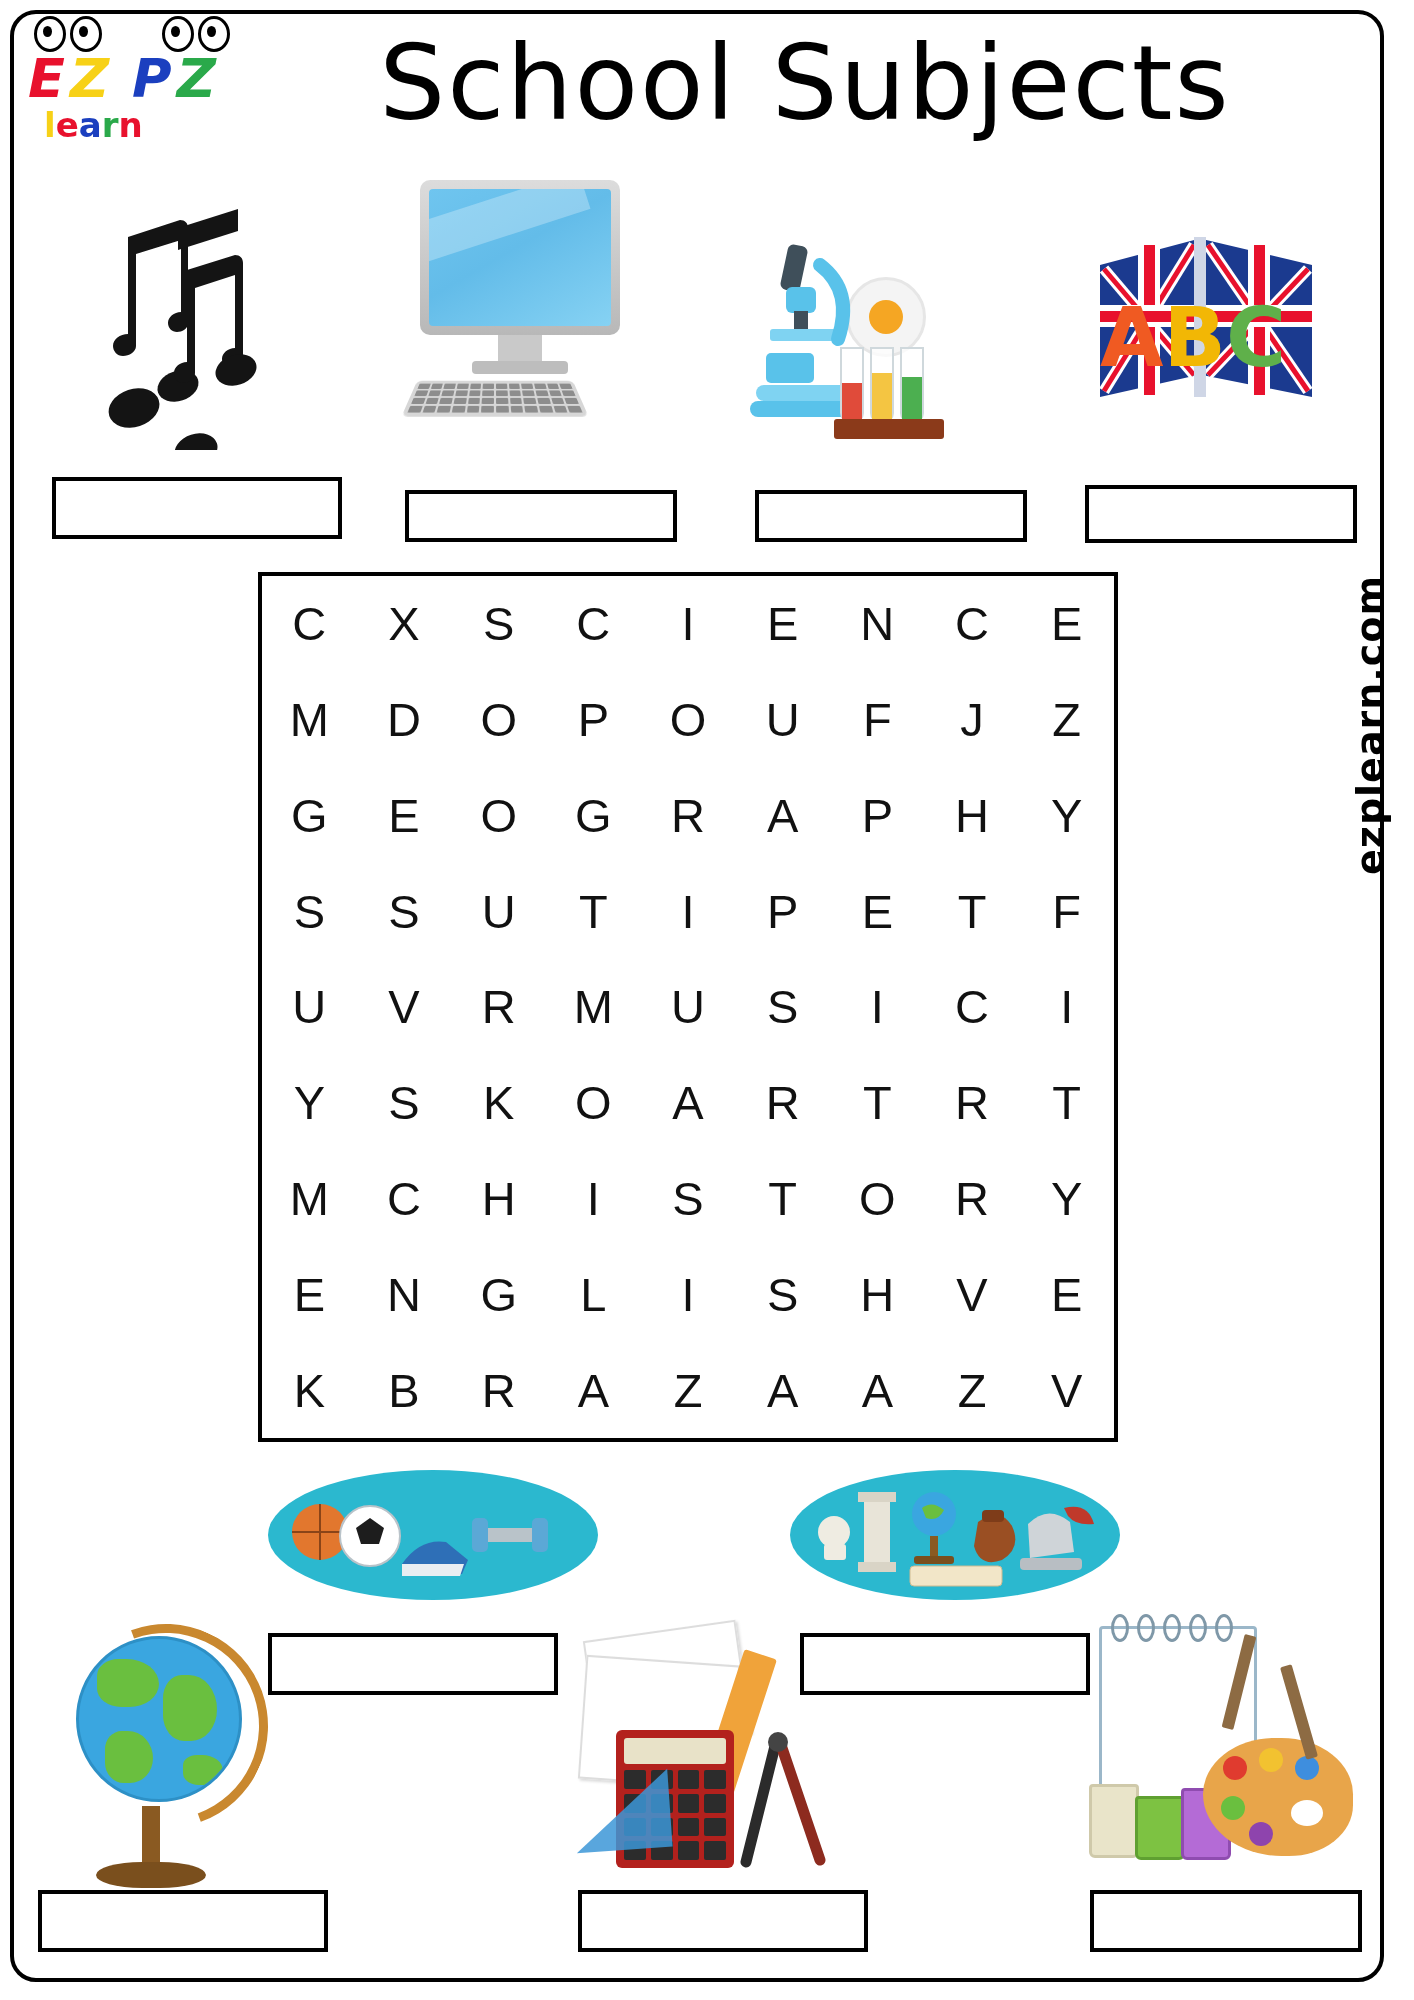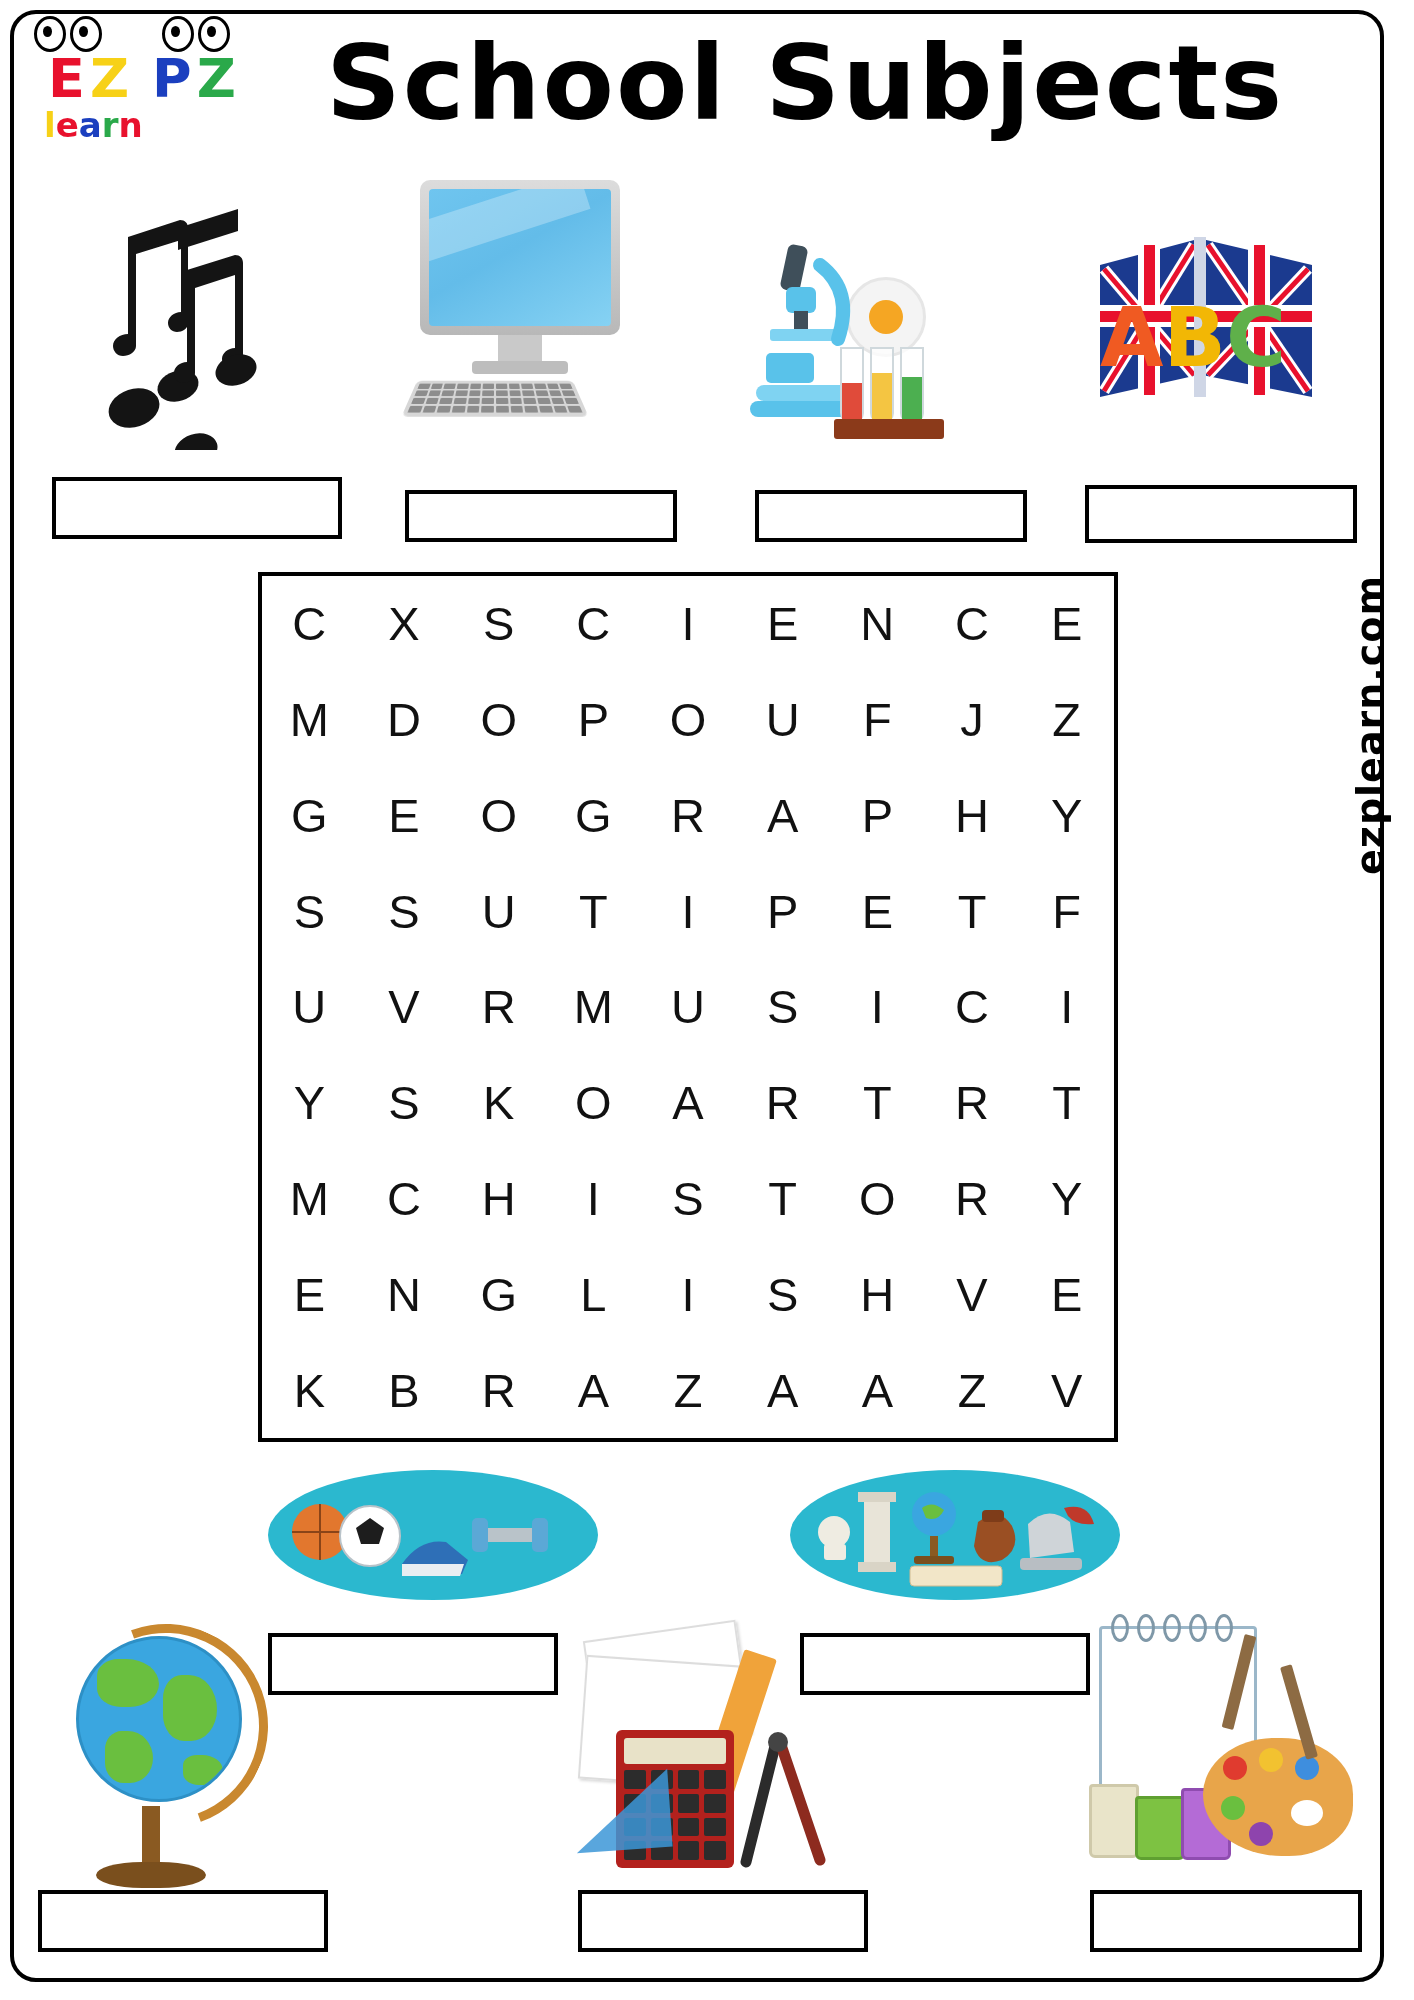--- a/index.html
+++ b/index.html
@@ -29,38 +29,39 @@
   .logo .eyes{position:absolute;top:0;left:8px;display:flex;gap:60px;}
   .eye-pair{display:flex;gap:4px;}
   .eye{
     width:26px;height:30px;border-radius:50%;background:#fff;border:3px solid #000;
     position:relative;
   }
   .eye::after{
     content:"";position:absolute;left:6px;top:7px;width:9px;height:11px;border-radius:50%;background:#000;
   }
   .logo .ezpz{
-    position:absolute;top:36px;left:20px;
+    position:absolute;top:36px;left:0;
     font-family:"DejaVu Sans", sans-serif;
     font-weight:bold;font-size:54px;letter-spacing:1px;
     line-height:54px;
+    font-style:italic;
   }
   .logo .ezpz span{display:inline-block;padding:0 2px;}
   .logo .learn{
     position:absolute;top:92px;left:18px;
     font-family:"DejaVu Sans", sans-serif;
     font-weight:bold;font-size:34px;line-height:34px;
   }
   .logo .learn span{display:inline-block;}
   
   .title{
     position:absolute;left:250px;top:22px;width:1110px;
     text-align:center;
     font-family:"DejaVu Sans", sans-serif;
-    font-weight:bold;
+    font-weight:normal;
     font-size:104px;
     letter-spacing:2px;
     color:#000;
     white-space:nowrap;
   }
   
   .ansbox{
     position:absolute;
     border:4px solid #000;
     background:#fff;

